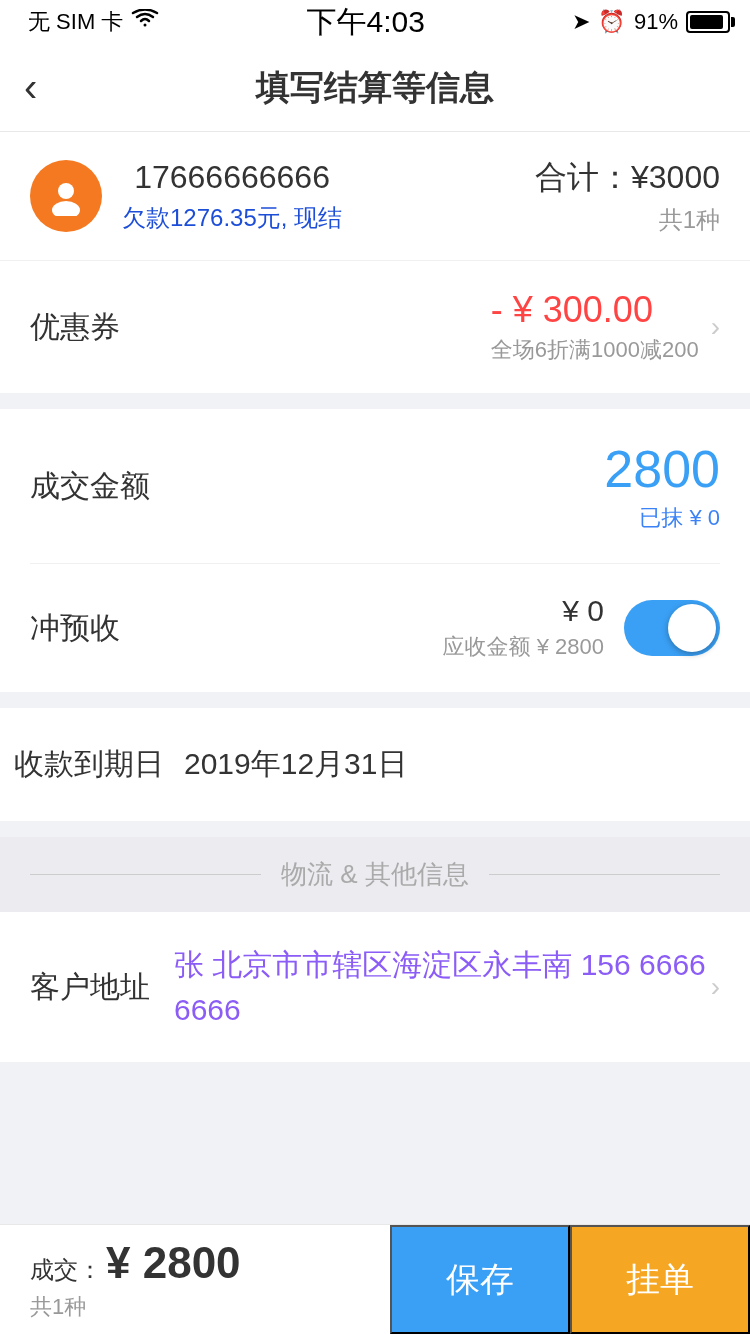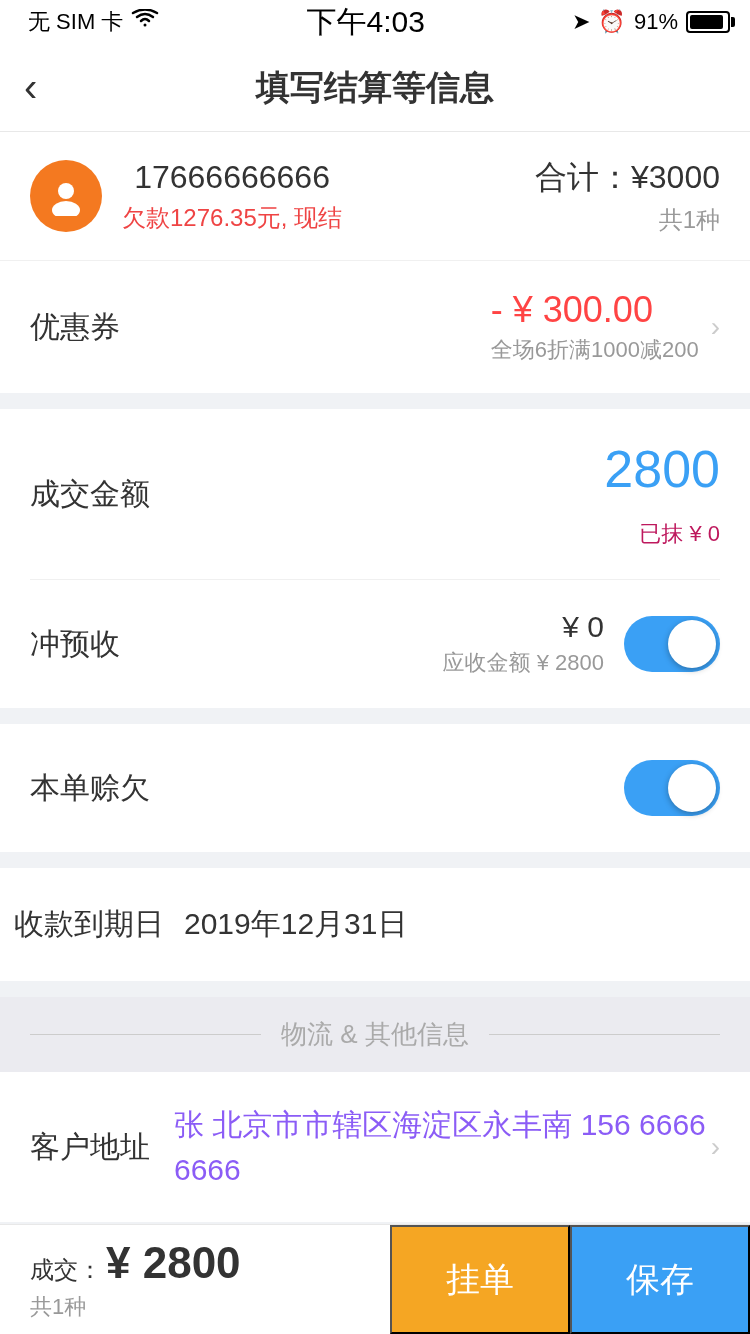--- a/index.html
+++ b/index.html
@@ -79,21 +79,21 @@
       align-items: center;
       justify-content: space-between;
     }
     .user-left { display: flex; align-items: center; gap: 20px; }
     .avatar {
       width: 72px; height: 72px; border-radius: 50%; background: #f47920;
       display: flex; align-items: center; justify-content: center;
       color: #fff; font-size: 32px;
     }
     .user-info .phone { font-size: 32px; font-weight: 500; color: #333; text-align: center; }
-    .user-info .debt { font-size: 24px; color: #ef4444; margin-top: 6px; }
+    .user-info .debt { font-size: 24px; color: #1d4ed8; margin-top: 6px; }
     .user-right { text-align: right; }
     .user-right .total-amount { font-size: 32px; color: #333; font-weight: 500; }
     .user-right .count { font-size: 24px; color: #999; margin-top: 4px; }
 
     
     .coupon-row {
       padding: 28px 30px;
       display: flex;
       align-items: center;
       justify-content: space-between;
@@ -129,21 +129,21 @@
     }
     .deal-number { font-size: 52px; color: #3aa0f5; font-weight: 500; }
     .round-btn {
       border: 1px solid #ccc;
       border-radius: 8px;
       padding: 10px 20px;
       font-size: 26px;
       color: #666;
       background: #fff;
     }
-    .deal-sub { font-size: 22px; color: #be185d; text-align: right; margin-top: 20px; }
+    .deal-sub { font-size: 22px; color: #3b82f6; text-align: right; margin-top: 4px; }
 
     .prepay-right {
       display: flex;
       align-items: center;
       gap: 20px;
     }
     .prepay-text { text-align: right; }
     .prepay-amount { font-size: 30px; color: #333; }
     .prepay-sub { font-size: 22px; color: #999; margin-top: 4px; }
 
@@ -354,28 +354,20 @@
           <div class="prepay-amount">¥ 0</div>
           <div class="prepay-sub">应收金额 ¥ 2800</div>
         </div>
         <div class="toggle">
           <div class="toggle-knob"></div>
         </div>
       </div>
     </div>
   </div>
 
-  <div class="debit-section">
-    <div class="debit-row">
-      <div class="debit-label">本单赊欠</div>
-      <div class="toggle">
-        <div class="toggle-knob"></div>
-      </div>
-    </div>
-  </div>
 
   <div class="duedate-section">
     <div class="duedate-row">
       <div class="duedate-label">收款到期日</div>
       <div class="duedate-value">2019年12月31日</div>
     </div>
   </div>
 
   <div class="separator-section">
     <div class="separator-line"></div>
@@ -395,15 +387,15 @@
 </div>
 
 <div class="bottom-bar">
   <div class="bottom-summary">
     <div style="display:flex; align-items:baseline; gap:4px;">
       <span class="bottom-deal">成交：</span>
       <span class="bottom-amount">¥ 2800</span>
     </div>
     <div class="bottom-count">共1种</div>
   </div>
+  <button class="bottom-btn btn-save">保存</button>
   <button class="bottom-btn btn-pending">挂单</button>
-  <button class="bottom-btn btn-save">保存</button>
 </div>
 
 </body></html>

